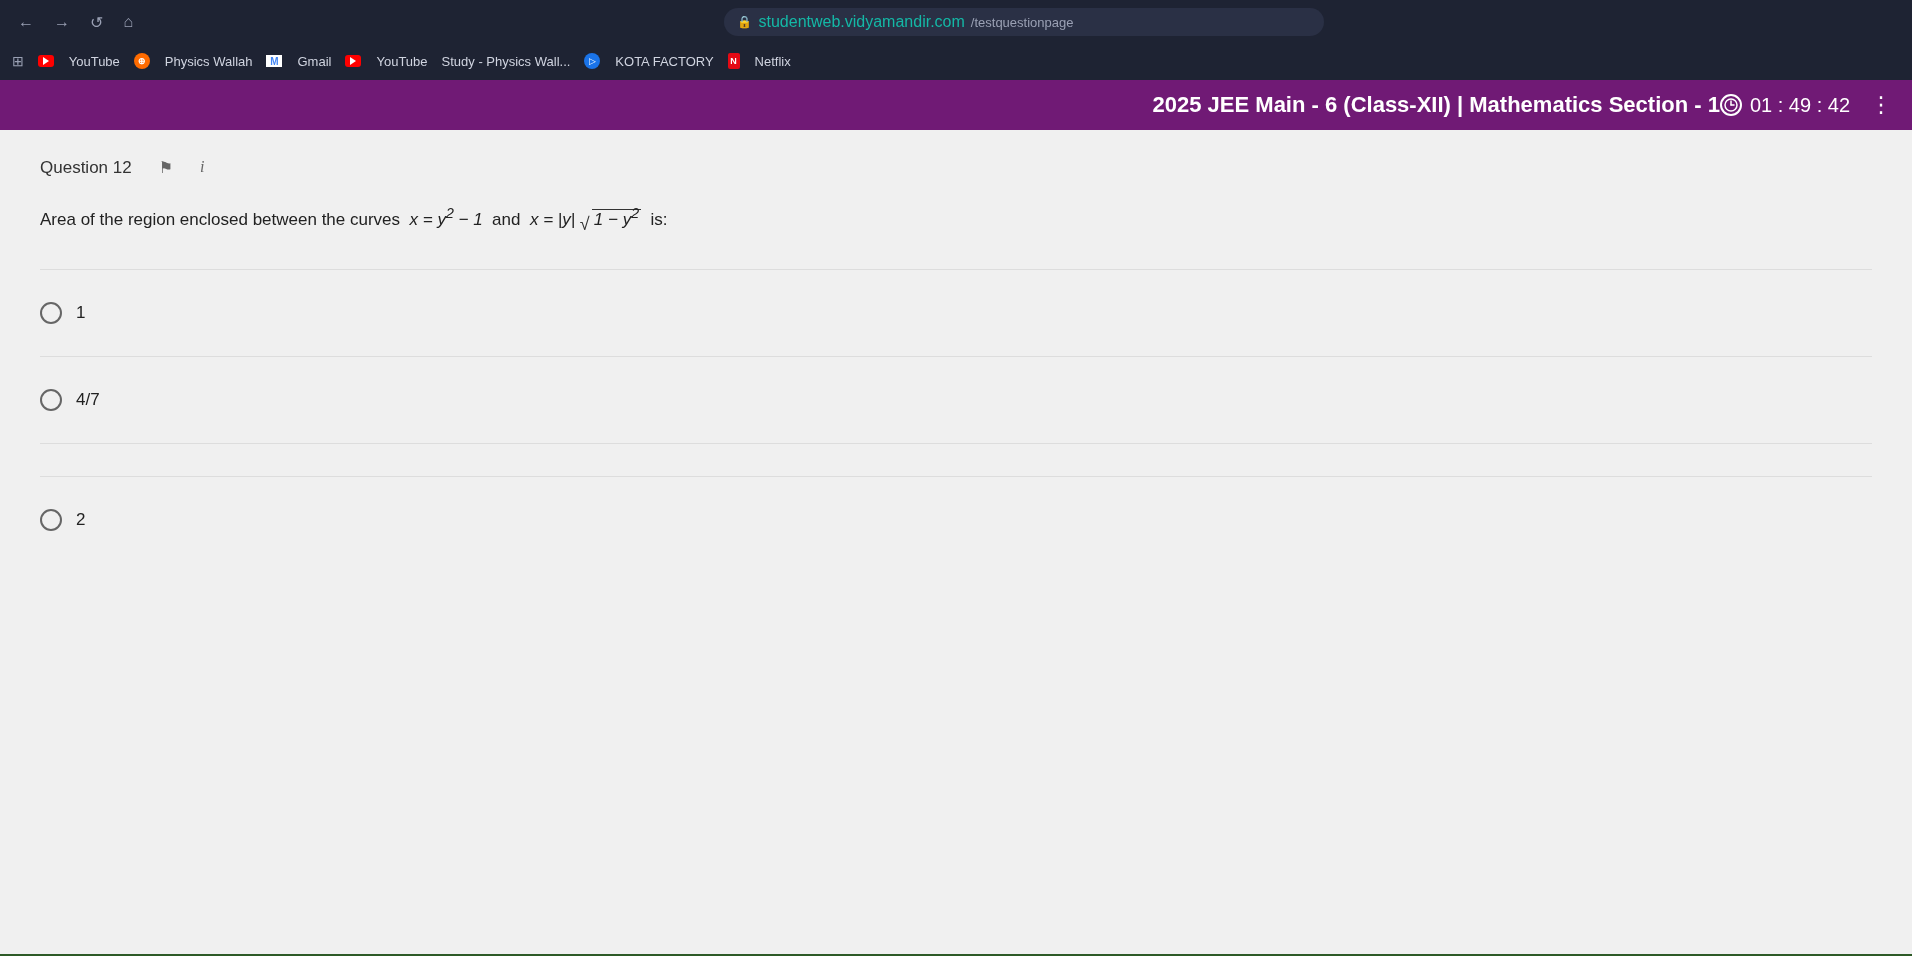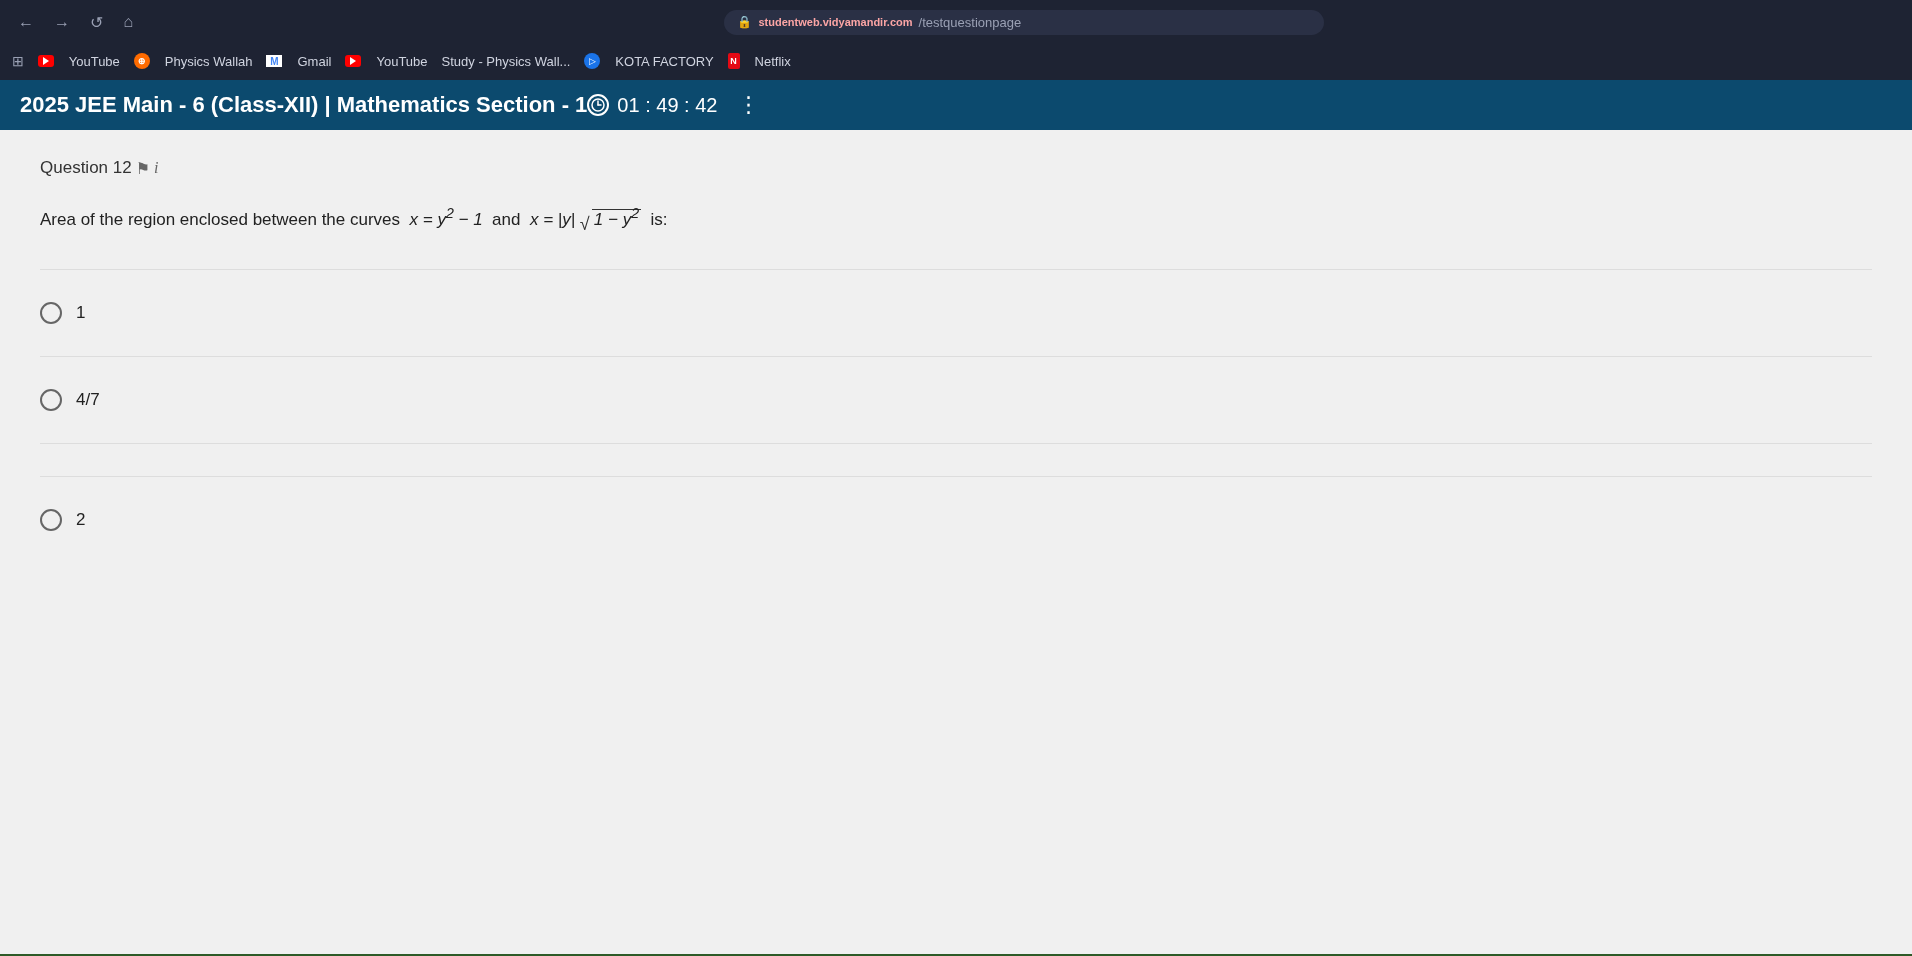--- a/index.html
+++ b/index.html
@@ -49,23 +49,22 @@
       max-width: 600px;
       margin: 0 auto;
     }
 
     .address-bar .lock-icon {
       color: #9aa0b4;
       font-size: 12px;
     }
 
     .address-main {
-      color: #fca5a5;
-      font-size: 11px;
-      font-weight: bold;
+      color: #14b8a6;
+      font-size: 16px;
     }
 
     .address-path {
       color: #9aa0b4;
       font-size: 13px;
     }
 
     .bookmarks-bar {
       display: flex;
       align-items: center;
@@ -152,25 +151,25 @@
       display: flex;
       align-items: center;
       justify-content: center;
       color: white;
       font-size: 9px;
       font-weight: bold;
     }
 
     
     .exam-header {
-      background: #0c4a6e;
+      background: #701a75;
       padding: 12px 20px;
       display: flex;
       align-items: center;
-      justify-content: flex-start;
+      justify-content: flex-end;
     }
 
     .exam-title {
       color: #ffffff;
       font-size: 22px;
       font-weight: bold;
     }
 
     .exam-timer {
       display: flex;
@@ -195,22 +194,21 @@
     .main-content {
       background: #f0f0f0;
       margin: 0;
       padding: 28px 40px;
       height: calc(956px - 44px - 36px - 52px);
       overflow-y: auto;
     }
 
     .question-header {
       display: flex;
-      align-items: center;
-      gap: 4px;
+      gap: 27px;
       margin-bottom: 24px;
     }
 
     .question-label {
       font-size: 17px;
       color: #333;
       font-weight: 500;
     }
 
     .flag-icon {

